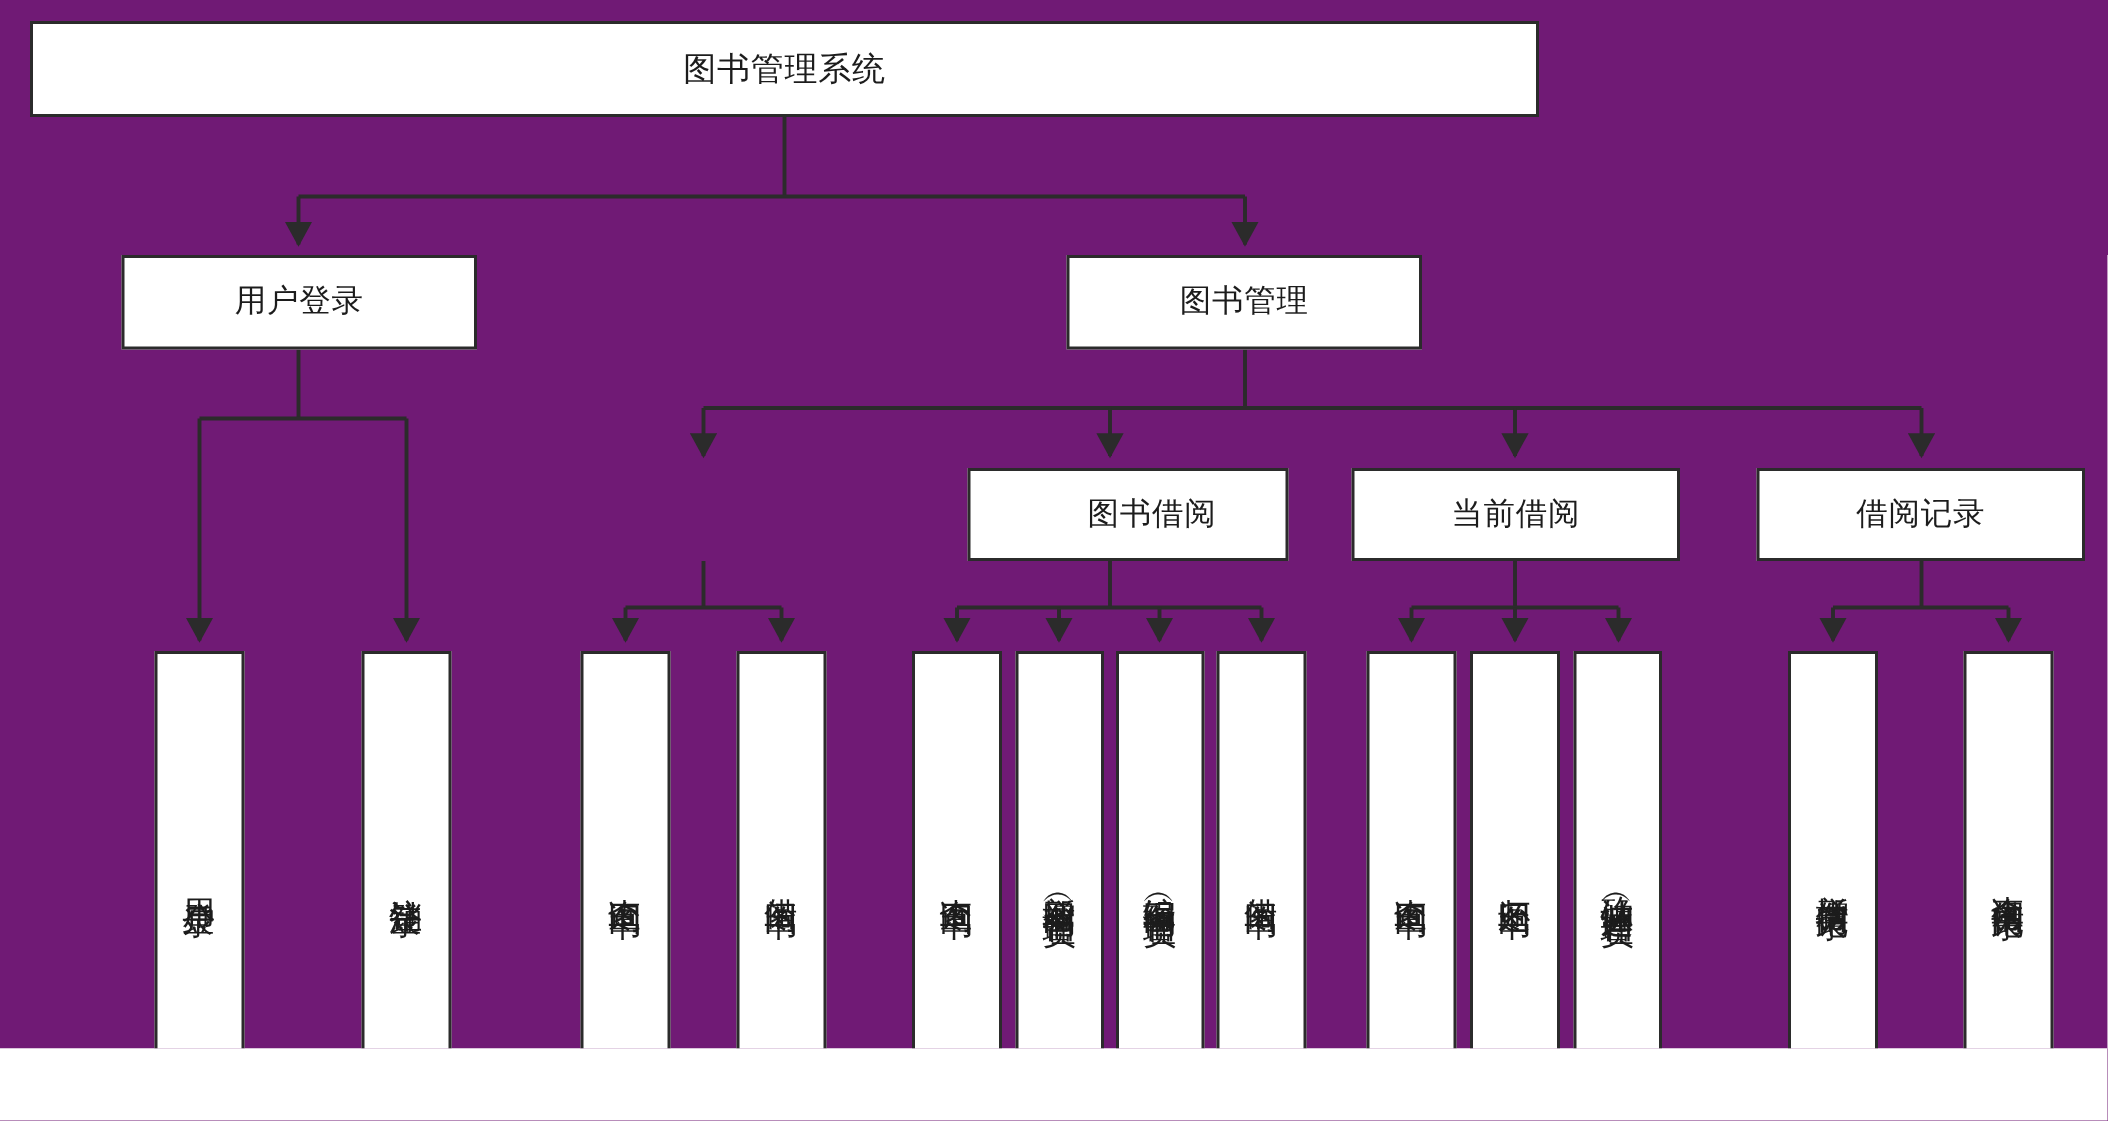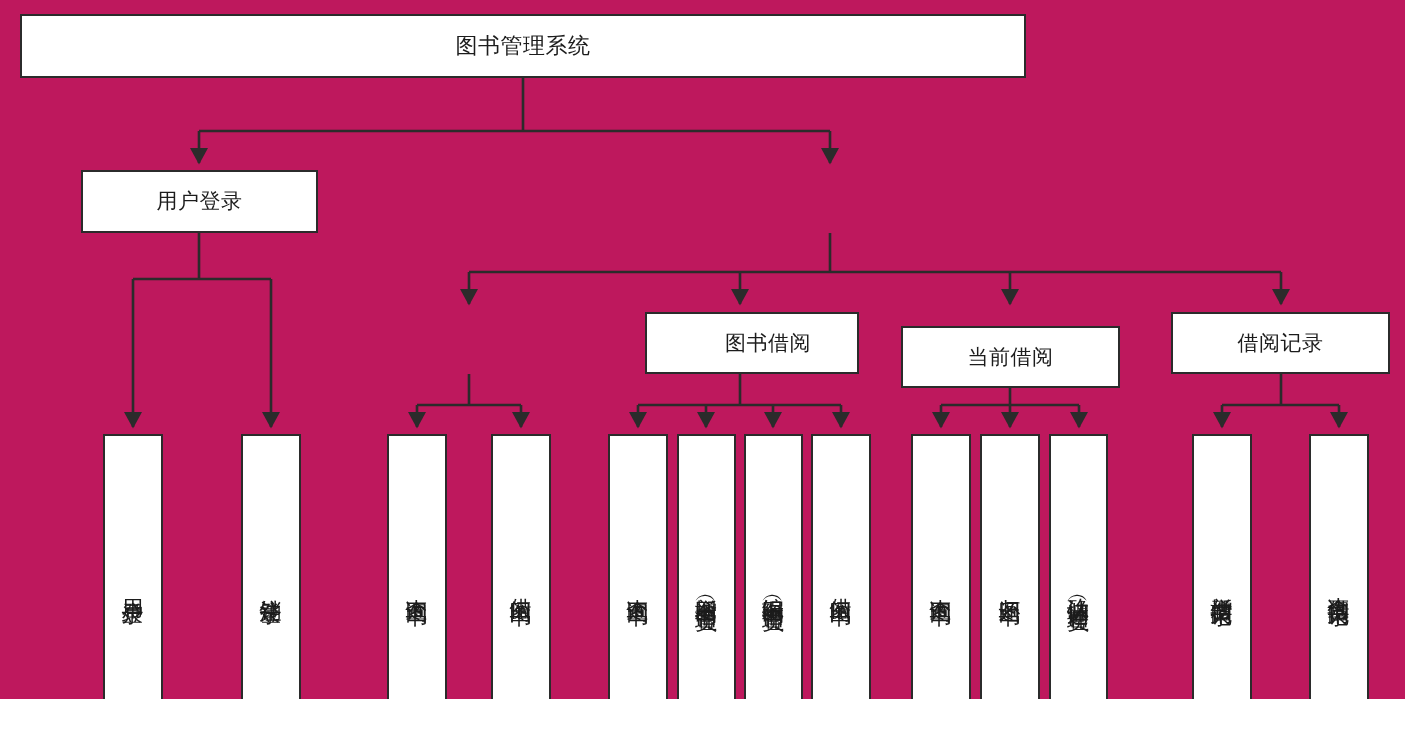--- a/index.html
+++ b/index.html
@@ -8,21 +8,21 @@
     background: #ffffff;
   }
   body {
     font-family: "Liberation Sans", "DejaVu Sans", sans-serif;
     color: #1a1a1a;
   }
   #canvas {
     position: relative;
     width: 1405px;
     height: 699px;
-    background: #be185d;
+    background: #701a75;
     overflow: hidden;
   }
   svg.wires {
     position: absolute;
     left: 0; top: 0;
     width: 1405px;
     height: 747px;
     pointer-events: none;
   }
   .node {
@@ -130,27 +130,30 @@
   </svg>
 
   <div class="node root" style="left:20px; top:14px; width:1006px; height:64px;">
     <span class="label">图书管理系统</span>
   </div>
 
   <div class="node" style="left:81px; top:170px; width:237px; height:63px;">
     <span class="label">用户登录</span>
   </div>
 
+  <div class="node" style="left:711px; top:170px; width:237px; height:63px;">
+    <span class="label">图书管理</span>
+  </div>
 
 
   <div class="node" style="left:645px; top:312px; width:214px; height:62px;padding-left:32px;">
     <span class="label">图书借阅</span>
   </div>
 
-  <div class="node" style="left:901px; top:312px; width:219px; height:62px;margin-top:14px;">
+  <div class="node" style="left:901px; top:312px; width:219px; height:62px;">
     <span class="label">当前借阅</span>
   </div>
 
   <div class="node" style="left:1171px; top:312px; width:219px; height:62px;">
     <span class="label">借阅记录</span>
   </div>
 
   <div class="node leaf" style="left:103px; top:434px; width:60px; height:301px;">
     <span class="label">用户登录</span>
   </div>

